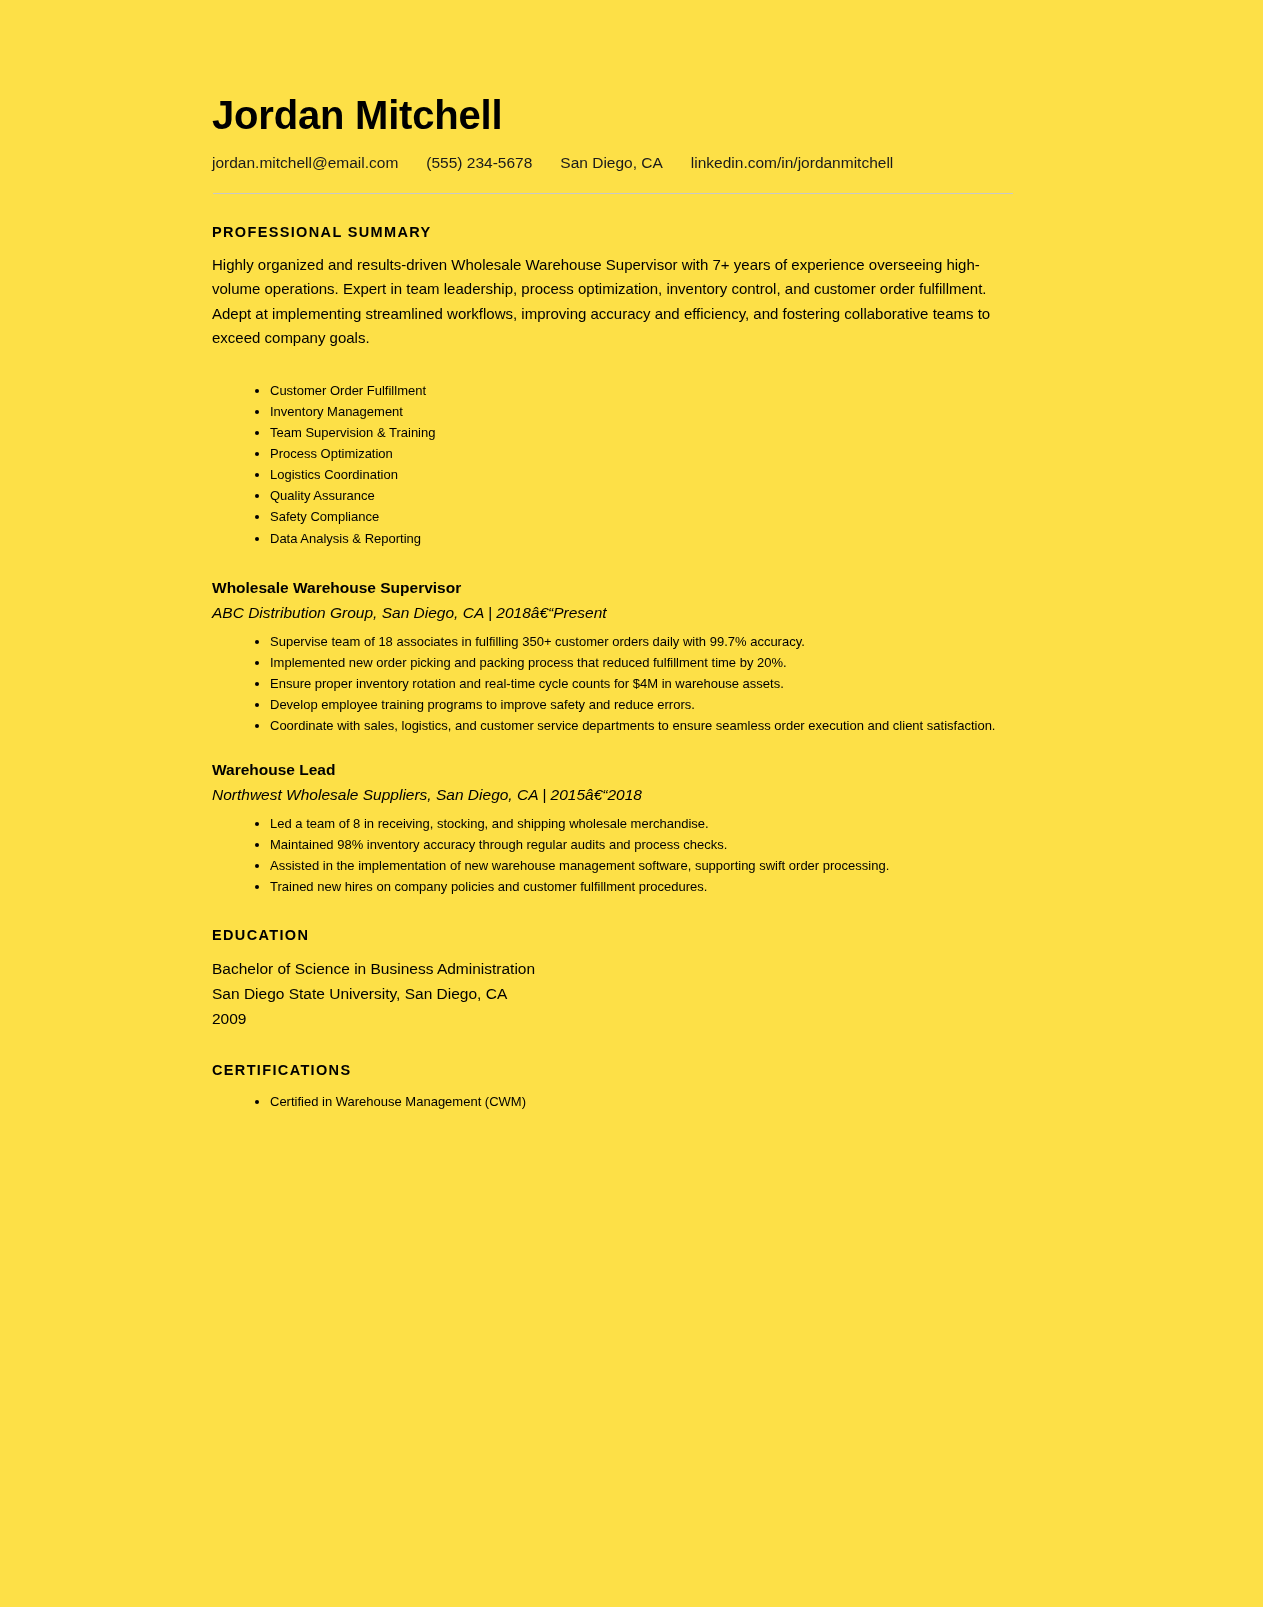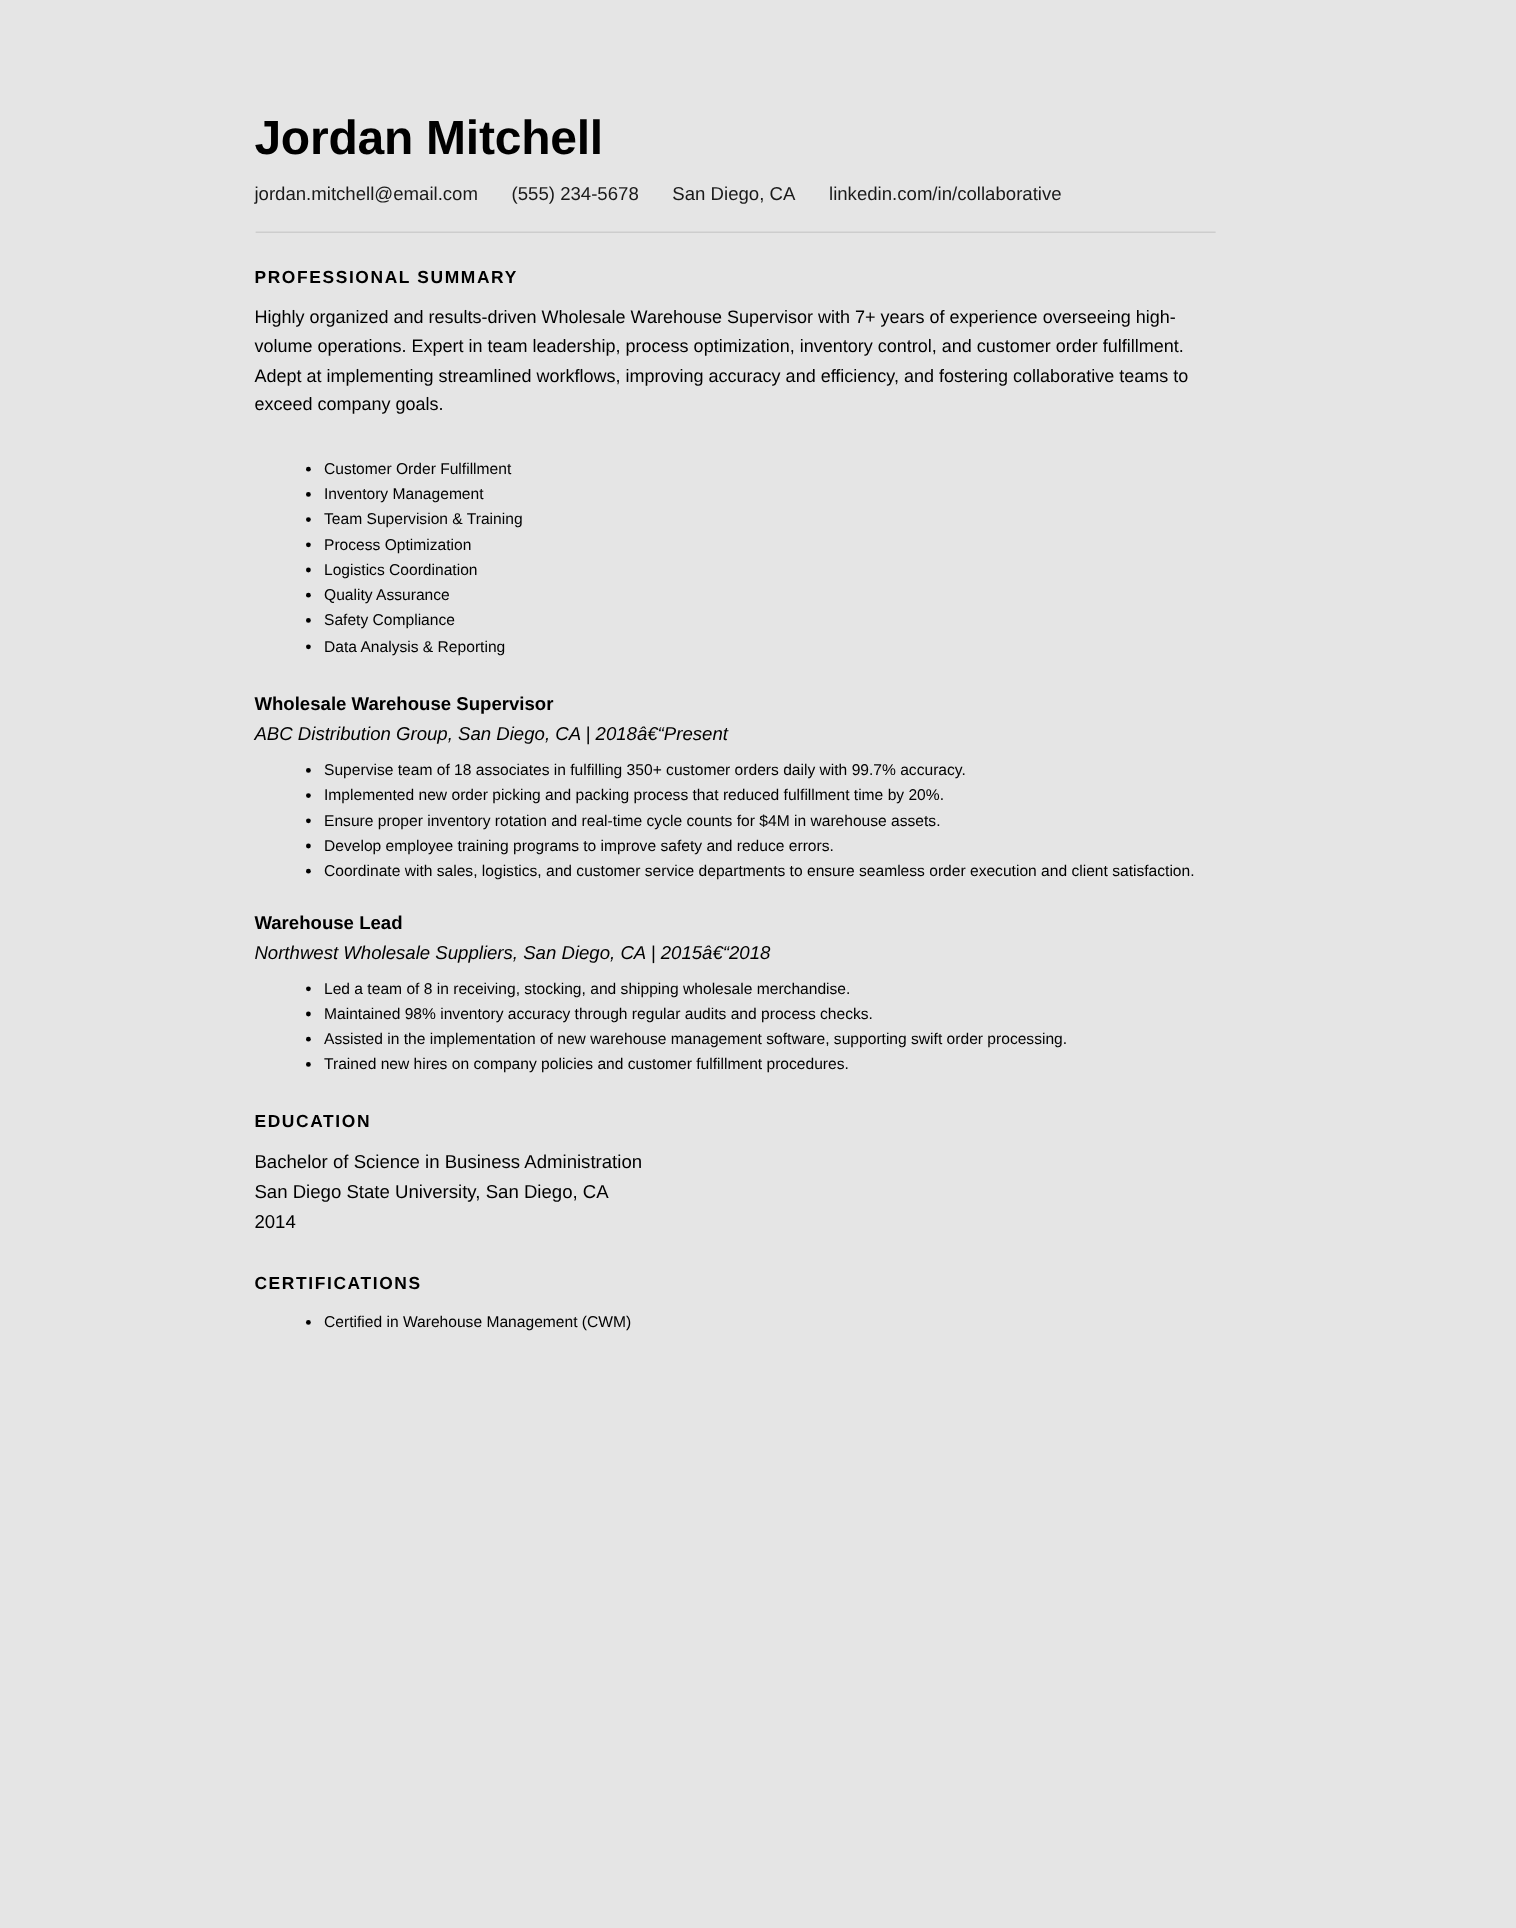--- a/index.html
+++ b/index.html
@@ -12,21 +12,21 @@
     height: 1607px;
     font-family: "Liberation Sans", "DejaVu Sans", sans-serif;
     color: #000000;
     overflow: hidden;
   }
 
   .page {
     position: relative;
     width: 1263px;
     height: 1607px;
-    background: #e5e5e5;
+    background: #fde047;
   }
 
   
   .resume-clip {
     position: absolute;
     left: 0;
     top: 0;
     width: 1263px;
     height: 1268px;
     overflow: hidden;
@@ -144,21 +144,21 @@
 </head>
 <body>
 
 <div class="page">
   <div class="resume-clip">
     <div class="resume">
 
       <h1 class="name">Jordan Mitchell</h1>
 
       <div class="contact-line">
-        <span class="contact-item">jordan.mitchell@email.com</span><span class="contact-gap"></span><span class="contact-item">(555) 234-5678</span><span class="contact-gap"></span><span class="contact-item">San Diego, CA</span><span class="contact-gap"></span><span class="contact-item">linkedin.com/in/collaborative</span>
+        <span class="contact-item">jordan.mitchell@email.com</span><span class="contact-gap"></span><span class="contact-item">(555) 234-5678</span><span class="contact-gap"></span><span class="contact-item">San Diego, CA</span><span class="contact-gap"></span><span class="contact-item">linkedin.com/in/jordanmitchell</span>
       </div>
 
       <hr class="rule">
 
       <div class="section">
         <h2 class="section-title">PROFESSIONAL SUMMARY</h2>
         <p class="summary-text">Highly organized and results-driven Wholesale Warehouse Supervisor with 7+ years of experience overseeing high-volume operations. Expert in team leadership, process optimization, inventory control, and customer order fulfillment. Adept at implementing streamlined workflows, improving accuracy and efficiency, and fostering collaborative teams to exceed company goals.</p>
       </div>
 
       <div class="section">
@@ -197,21 +197,21 @@
             <li>Assisted in the implementation of new warehouse management software, supporting swift order processing.</li>
             <li>Trained new hires on company policies and customer fulfillment procedures.</li>
           </ul>
         </div>
       </div>
 
       <div class="section">
         <h2 class="section-title">EDUCATION</h2>
         <p class="edu-line">Bachelor of Science in Business Administration</p>
         <p class="edu-line">San Diego State University, San Diego, CA</p>
-        <p class="edu-line">2014</p>
+        <p class="edu-line">2009</p>
       </div>
 
       <div class="section">
         <h2 class="section-title">CERTIFICATIONS</h2>
         <ul class="bullets cert-list">
           <li>Certified in Warehouse Management (CWM)</li>
         </ul>
       </div>
 
     </div>

